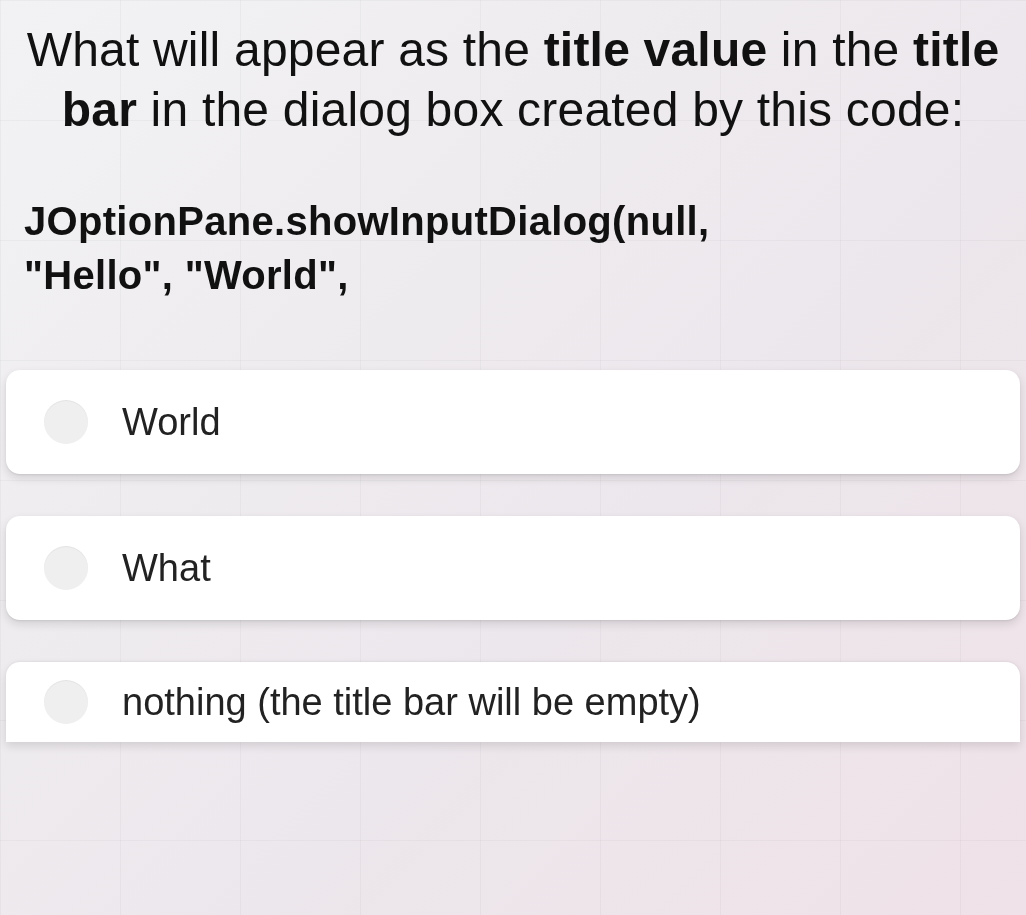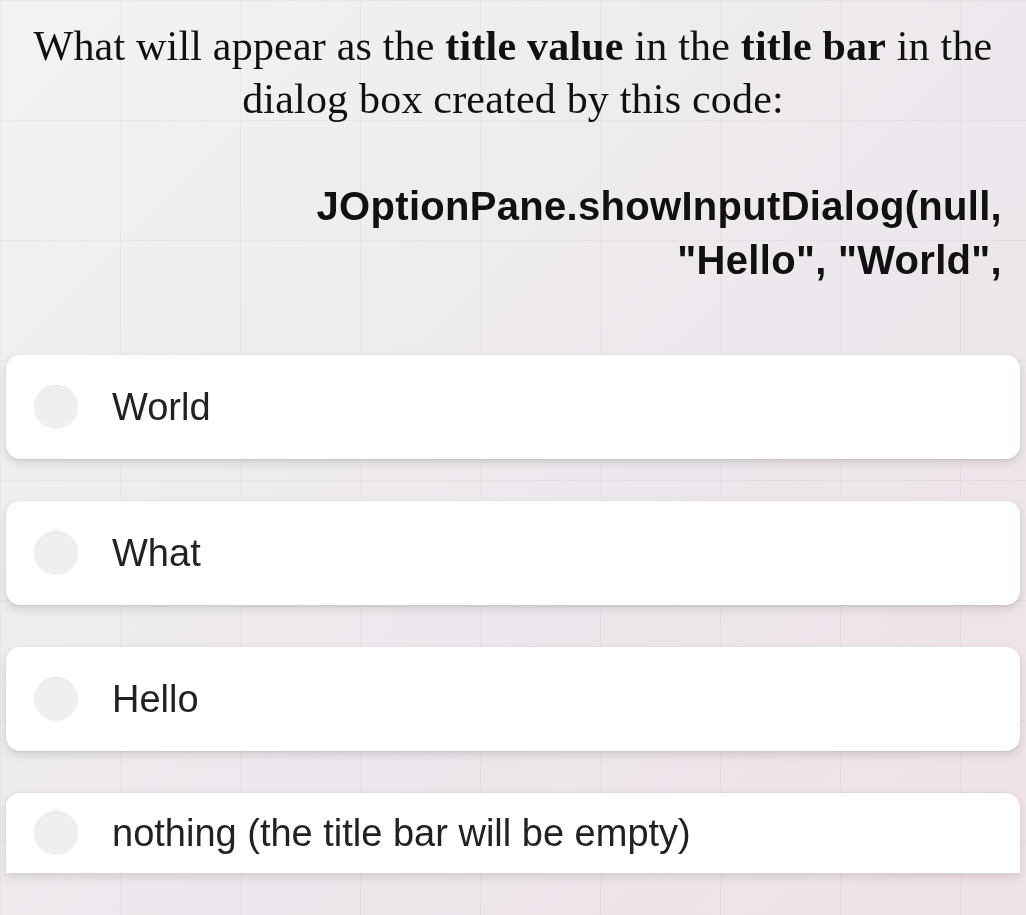--- a/index.html
+++ b/index.html
@@ -14,49 +14,48 @@
       linear-gradient(to right, rgba(0,0,0,0.03) 1px, transparent 1px) 0 0 / 120px 100%,
       linear-gradient(to bottom, rgba(0,0,0,0.03) 1px, transparent 1px) 0 0 / 100% 120px,
       linear-gradient(135deg, #f2f2f4 0%, #ece7ec 60%, #efe2e8 100%);
     color: #111;
   }
   .question {
     padding: 20px 24px 0 24px;
     text-align: center;
   }
   .question-text {
-    font-size: 42px;
+    font-size: 48px;
     line-height: 1.25;
     font-weight: 400;
     letter-spacing: 0.2px;
-    font-family: Liberation Serif, serif;
   }
   .question-text .b { font-weight: 700; }
   .code-block {
     margin-top: 54px;
     font-size: 40px;
     font-weight: 700;
     line-height: 1.35;
-    text-align: right;
+    text-align: left;
     letter-spacing: 0.3px;
   }
   .options {
     margin-top: 68px;
     display: flex;
     flex-direction: column;
     gap: 42px;
     padding: 0 6px;
   }
   .option {
     background: #fff;
     border-radius: 14px;
     min-height: 104px;
     display: flex;
     align-items: center;
-    padding: 0 28px 0 28px;
+    padding: 0 28px 0 38px;
     box-shadow: 0 4px 10px rgba(0,0,0,0.12), 0 1px 2px rgba(0,0,0,0.08);
     cursor: pointer;
   }
   .option .radio {
     width: 44px;
     height: 44px;
     border-radius: 50%;
     background: #efefef;
     flex: 0 0 44px;
     margin-right: 34px;
@@ -89,21 +88,17 @@
 
 <div class="options">
   <div class="option">
     <div class="radio"></div>
     <div class="label">World</div>
   </div>
   <div class="option">
     <div class="radio"></div>
     <div class="label">What</div>
   </div>
-  <div class="option">
-    <div class="radio"></div>
-    <div class="label">Hello</div>
-  </div>
   <div class="option last">
     <div class="radio"></div>
     <div class="label">nothing (the title bar will be empty)</div>
   </div>
 </div>
 
 </body></html>

